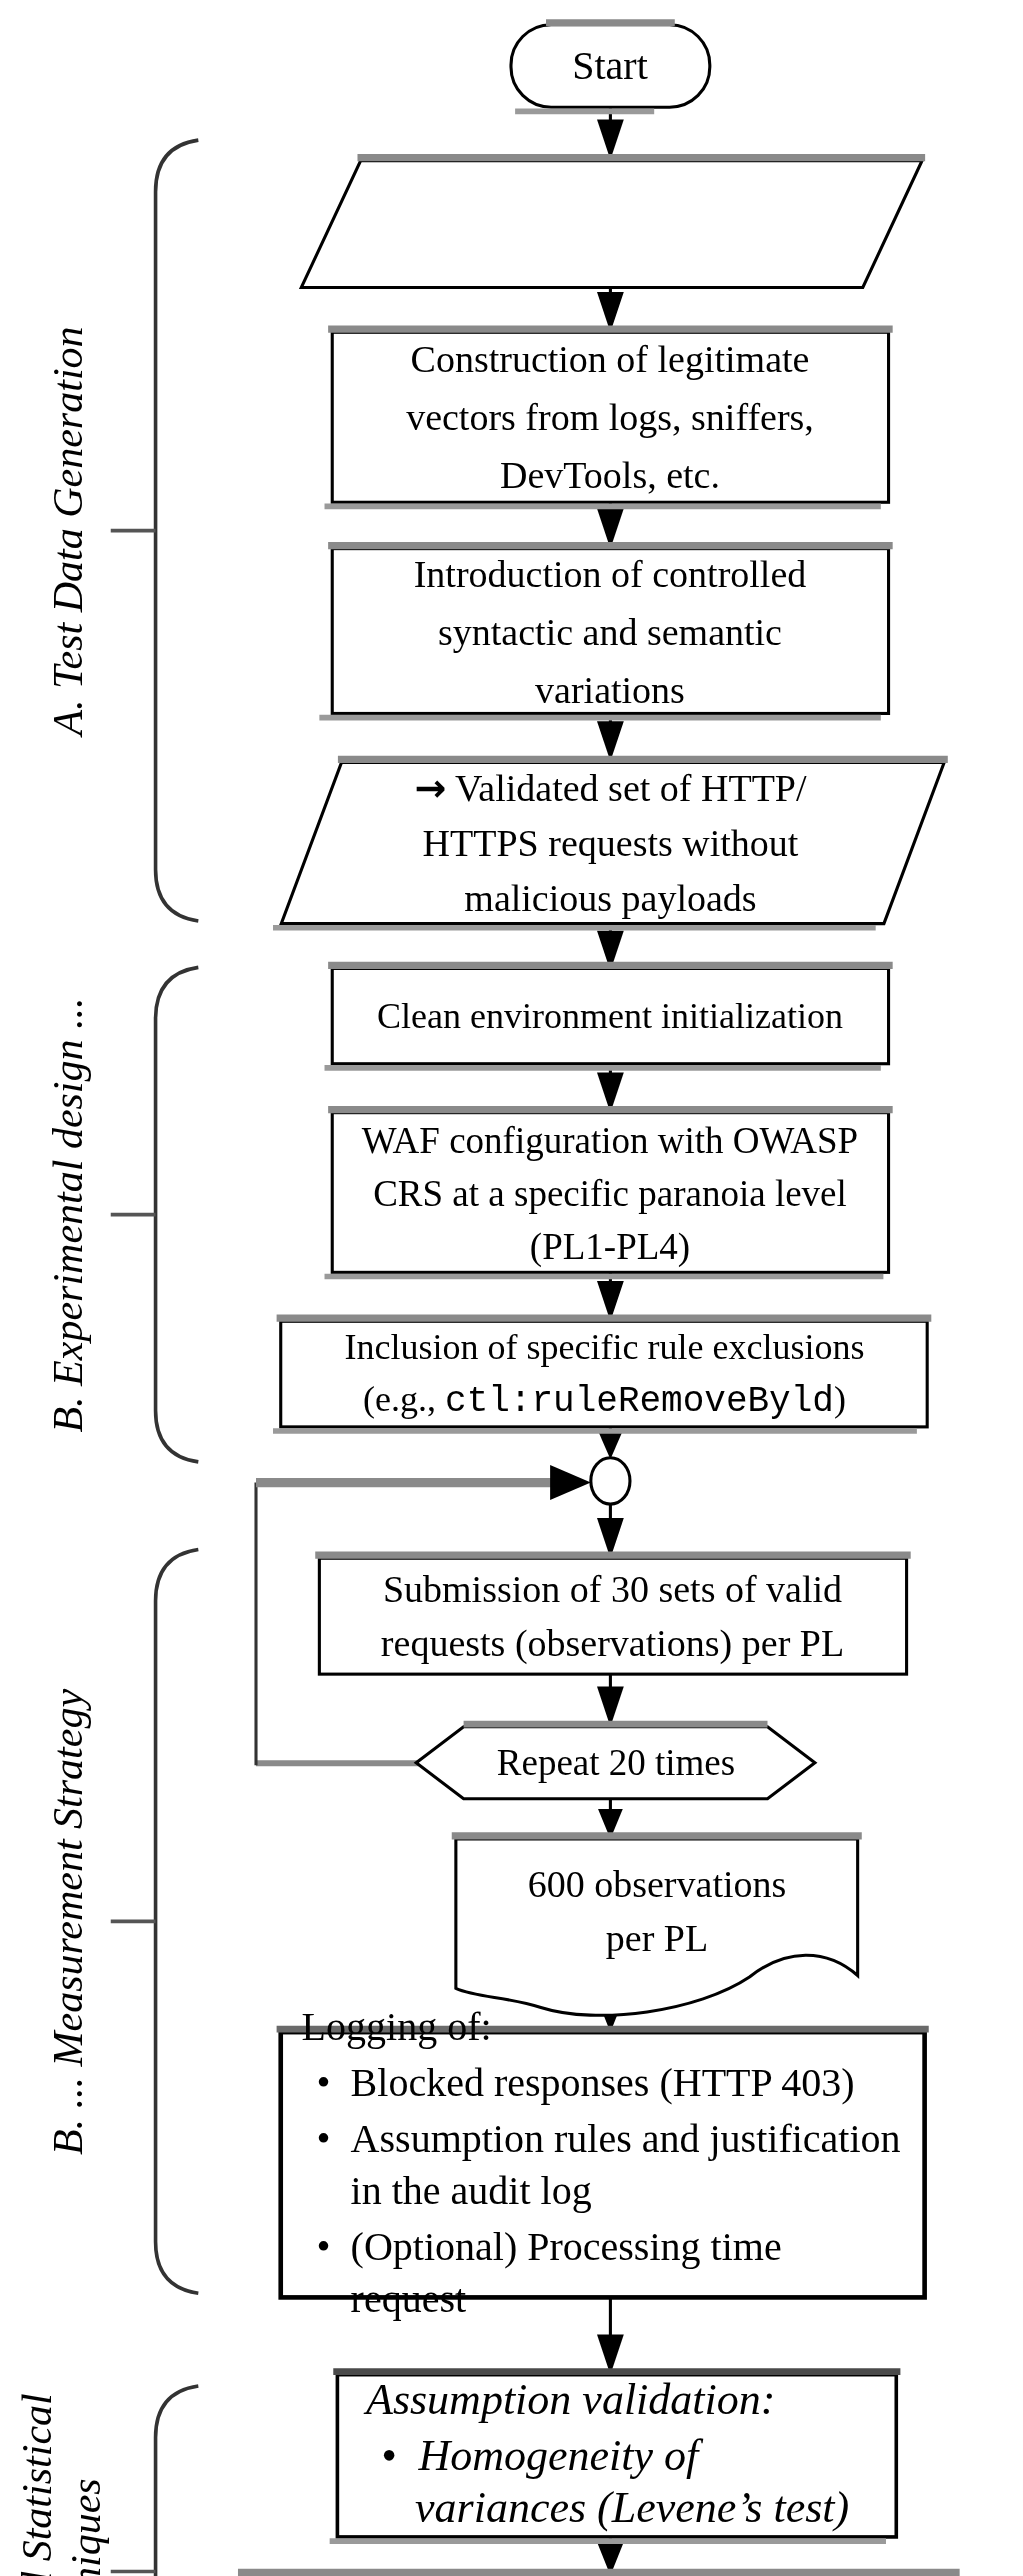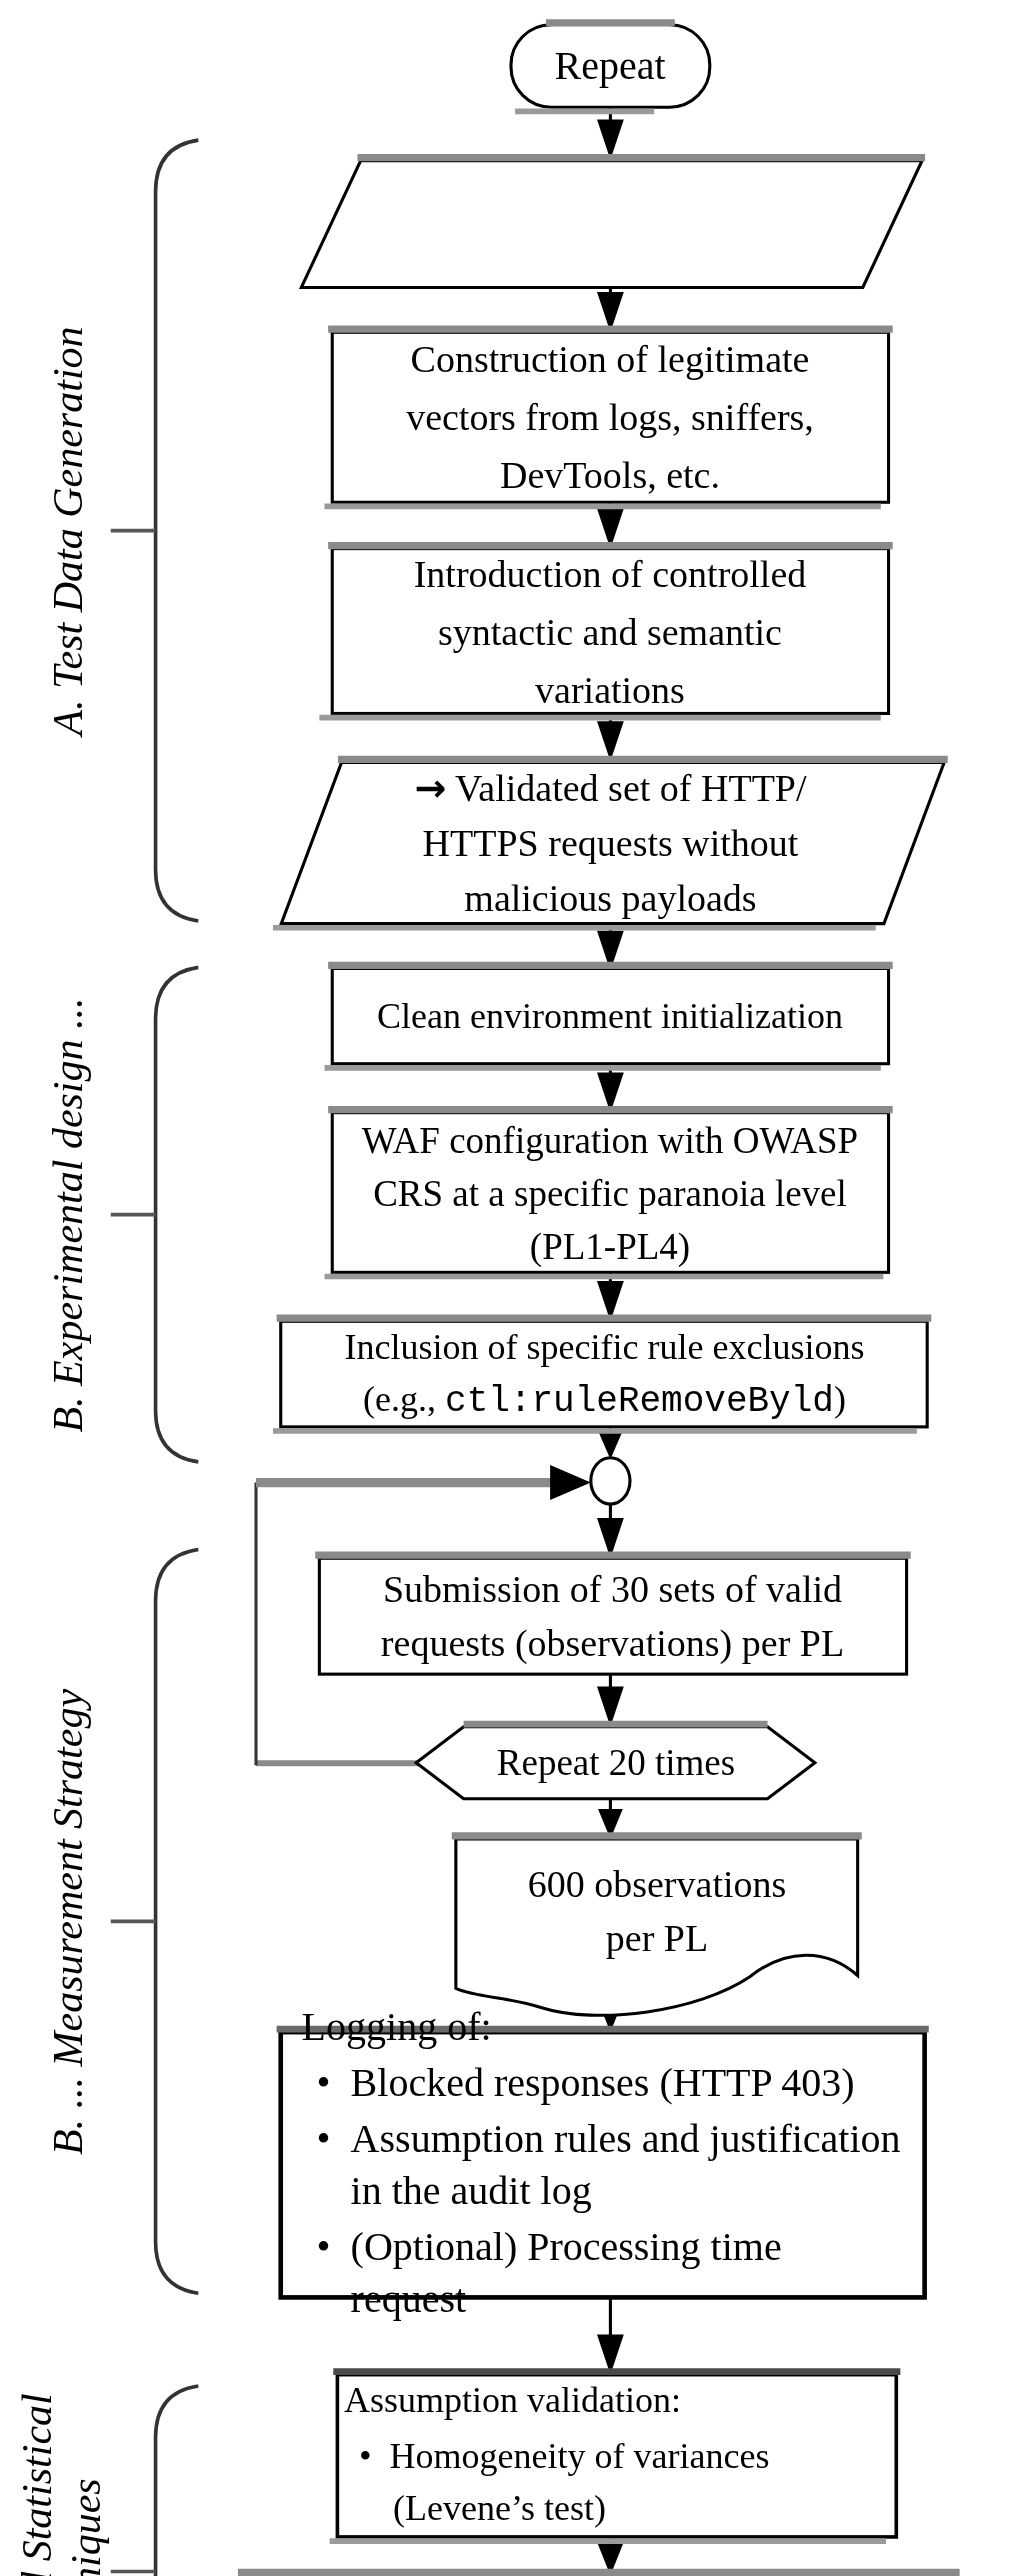--- a/index.html
+++ b/index.html
@@ -183,21 +183,21 @@
 
   <div class="section-label" style="left:68px;top:531px;">A. Test Data Generation</div>
   <div class="section-label" style="left:68px;top:1215px;">B. Experimental design ...</div>
   <div class="section-label" style="left:68px;top:1922px;">B. ... Measurement Strategy</div>
   <div class="section-label" style="left:62px;top:2572px;">
     <div class="lbl-line">C. Applied Statistical</div>
     <div class="lbl-line">Techniques</div>
   </div>
 
   <div class="node-text stadium-text" style="left:507px;top:23px;width:206px;height:85px;">
-    <div class="tline">Repeat</div>
+    <div class="tline">Start</div>
   </div>
 
 
   <div class="node-text loose" style="left:332px;top:332px;width:556px;height:170px;">
     <div class="tline">Construction of legitimate</div>
     <div class="tline">vectors from logs, sniffers,</div>
     <div class="tline">DevTools, etc.</div>
   </div>
 
   <div class="node-text loose" style="left:332px;top:549px;width:556px;height:165px;">
@@ -248,21 +248,21 @@
 
   <div class="node-text left" style="left:281px;top:2032px;width:644px;height:265px;font-size:40px;padding:0 20.6px;box-sizing:border-box;">
     <div class="box-title">Logging of:</div>
     <ul class="bullet-list">
       <li>Blocked responses (HTTP 403)</li>
       <li>Assumption rules and justification in the audit log</li>
       <li>(Optional) Processing time request</li>
     </ul>
   </div>
 
-  <div class="node-text left" style="left:337px;top:2375px;width:559px;height:162px;font-size:36px;padding:0 7px;box-sizing:border-box;">
+  <div class="node-text left" style="left:337px;top:2375px;width:559px;height:162px;font-size:44px;padding:0 29px;box-sizing:border-box;font-style:italic;">
     <div class="box-title">Assumption validation:</div>
     <ul class="bullet-list">
       <li>Homogeneity of variances (Levene’s test)</li>
     </ul>
   </div>
 
 </div>
 
 
 </body></html>

